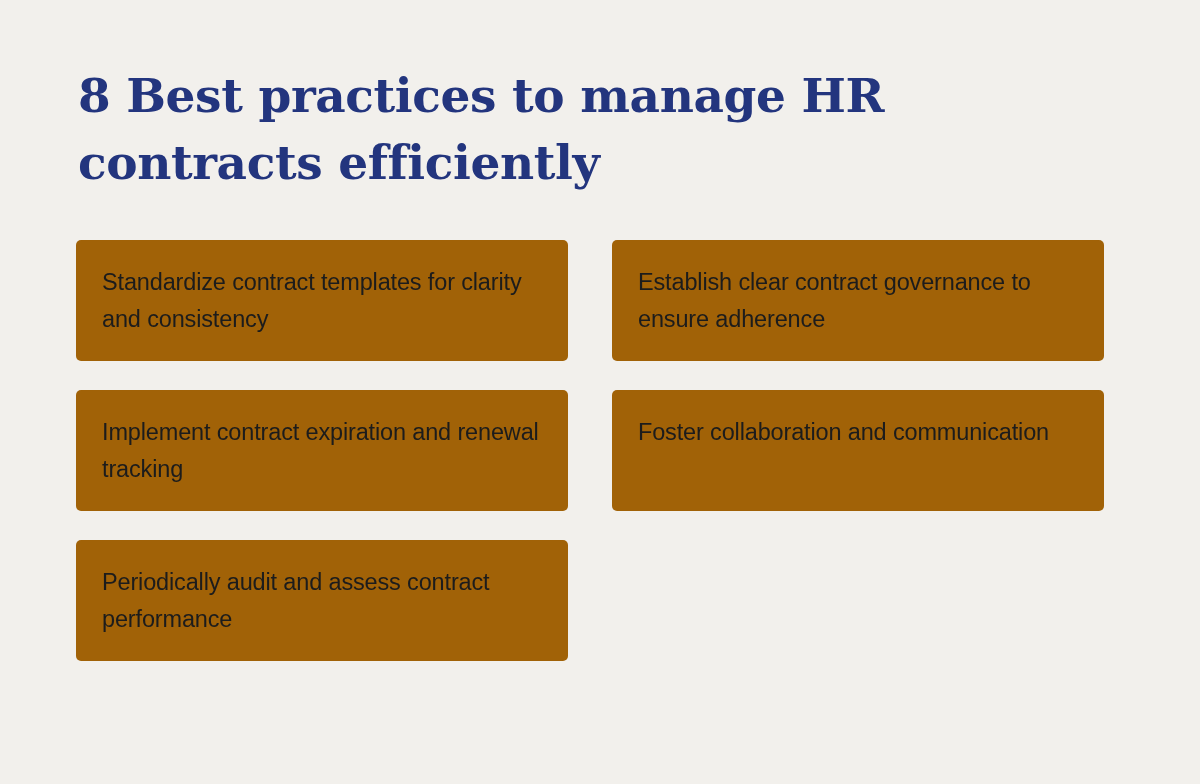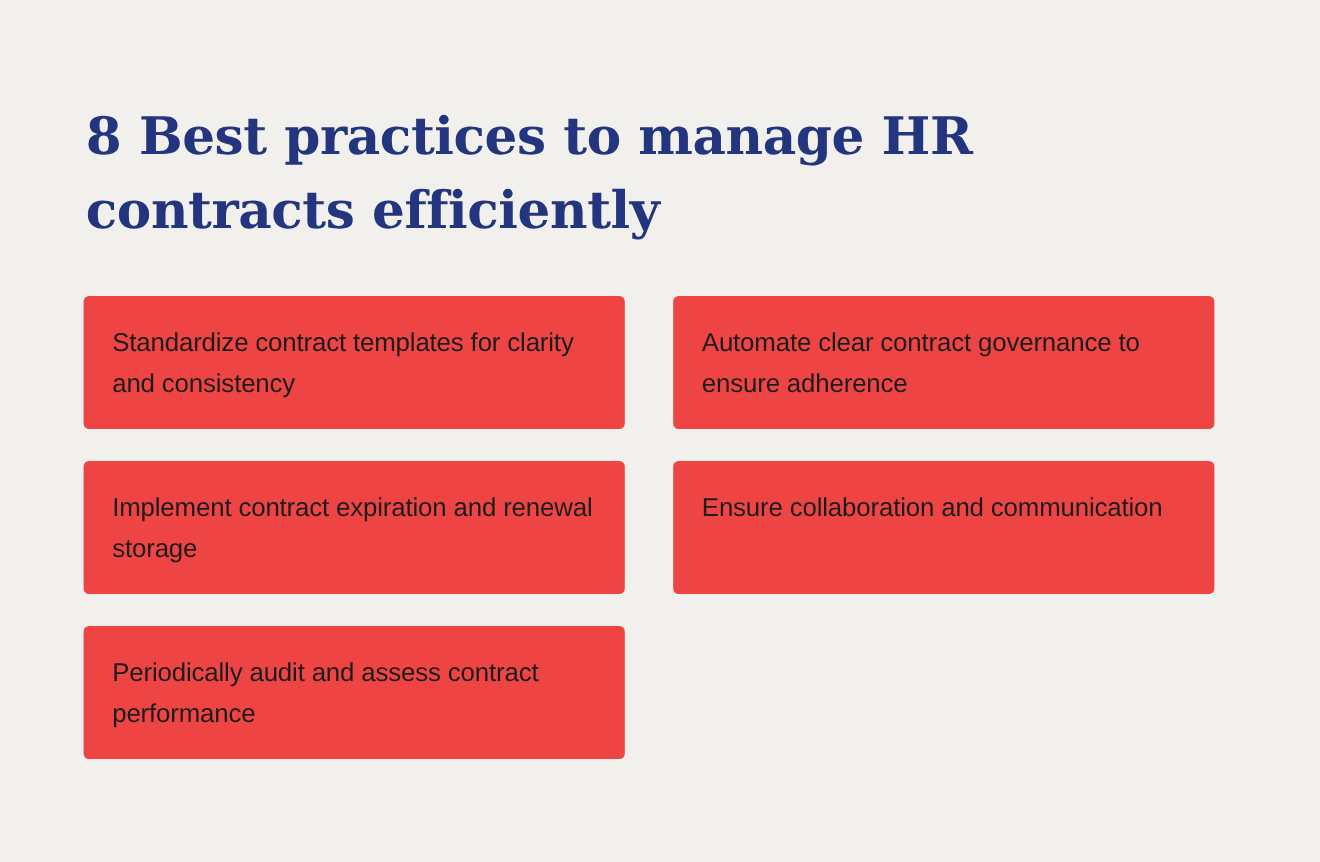--- a/index.html
+++ b/index.html
@@ -11,41 +11,41 @@
     height: 784px;
     background: #f2f0ec;
     font-family: "Liberation Sans", sans-serif;
     overflow: hidden;
   }
   .infographic {
     position: relative;
     width: 1200px;
     height: 784px;
     box-sizing: border-box;
-    padding: 92px 76px 0 76px;
+    padding: 63px 76px 0 76px;
   }
   .title {
     font-family: "DejaVu Serif", serif;
     font-weight: bold;
     color: #23357e;
     font-size: 47px;
     line-height: 1.42;
     letter-spacing: -0.4px;
     margin: 0 0 0 2px;
     max-width: 830px;
   }
   .grid {
     margin-top: 44px;
     display: grid;
     grid-template-columns: 492px 492px;
     column-gap: 44px;
     row-gap: 29px;
   }
   .card {
-    background: #ef4444;
+    background: #a16207;
     border-radius: 5px;
     min-height: 104px;
     box-sizing: border-box;
     padding: 24px 26px 24px 26px;
     display: flex;
     align-items: flex-start;
   }
   .card-text {
     font-family: "Liberation Sans", sans-serif;
     font-size: 23.5px;
@@ -63,30 +63,30 @@
 
   <div class="grid">
 
     <div class="card">
       <span class="card-text">Standardize contract templates for clarity and consistency</span>
     </div>
 
 
 
     <div class="card">
-      <span class="card-text">Automate clear contract governance to ensure adherence</span>
+      <span class="card-text">Establish clear contract governance to ensure adherence</span>
     </div>
 
     <div class="card">
-      <span class="card-text">Implement contract expiration and renewal storage</span>
+      <span class="card-text">Implement contract expiration and renewal tracking</span>
     </div>
 
 
     <div class="card">
-      <span class="card-text">Ensure collaboration and communication</span>
+      <span class="card-text">Foster collaboration and communication</span>
     </div>
 
     <div class="card">
       <span class="card-text">Periodically audit and assess contract performance</span>
     </div>
 
   </div>
 </div>
 
 </body></html>

